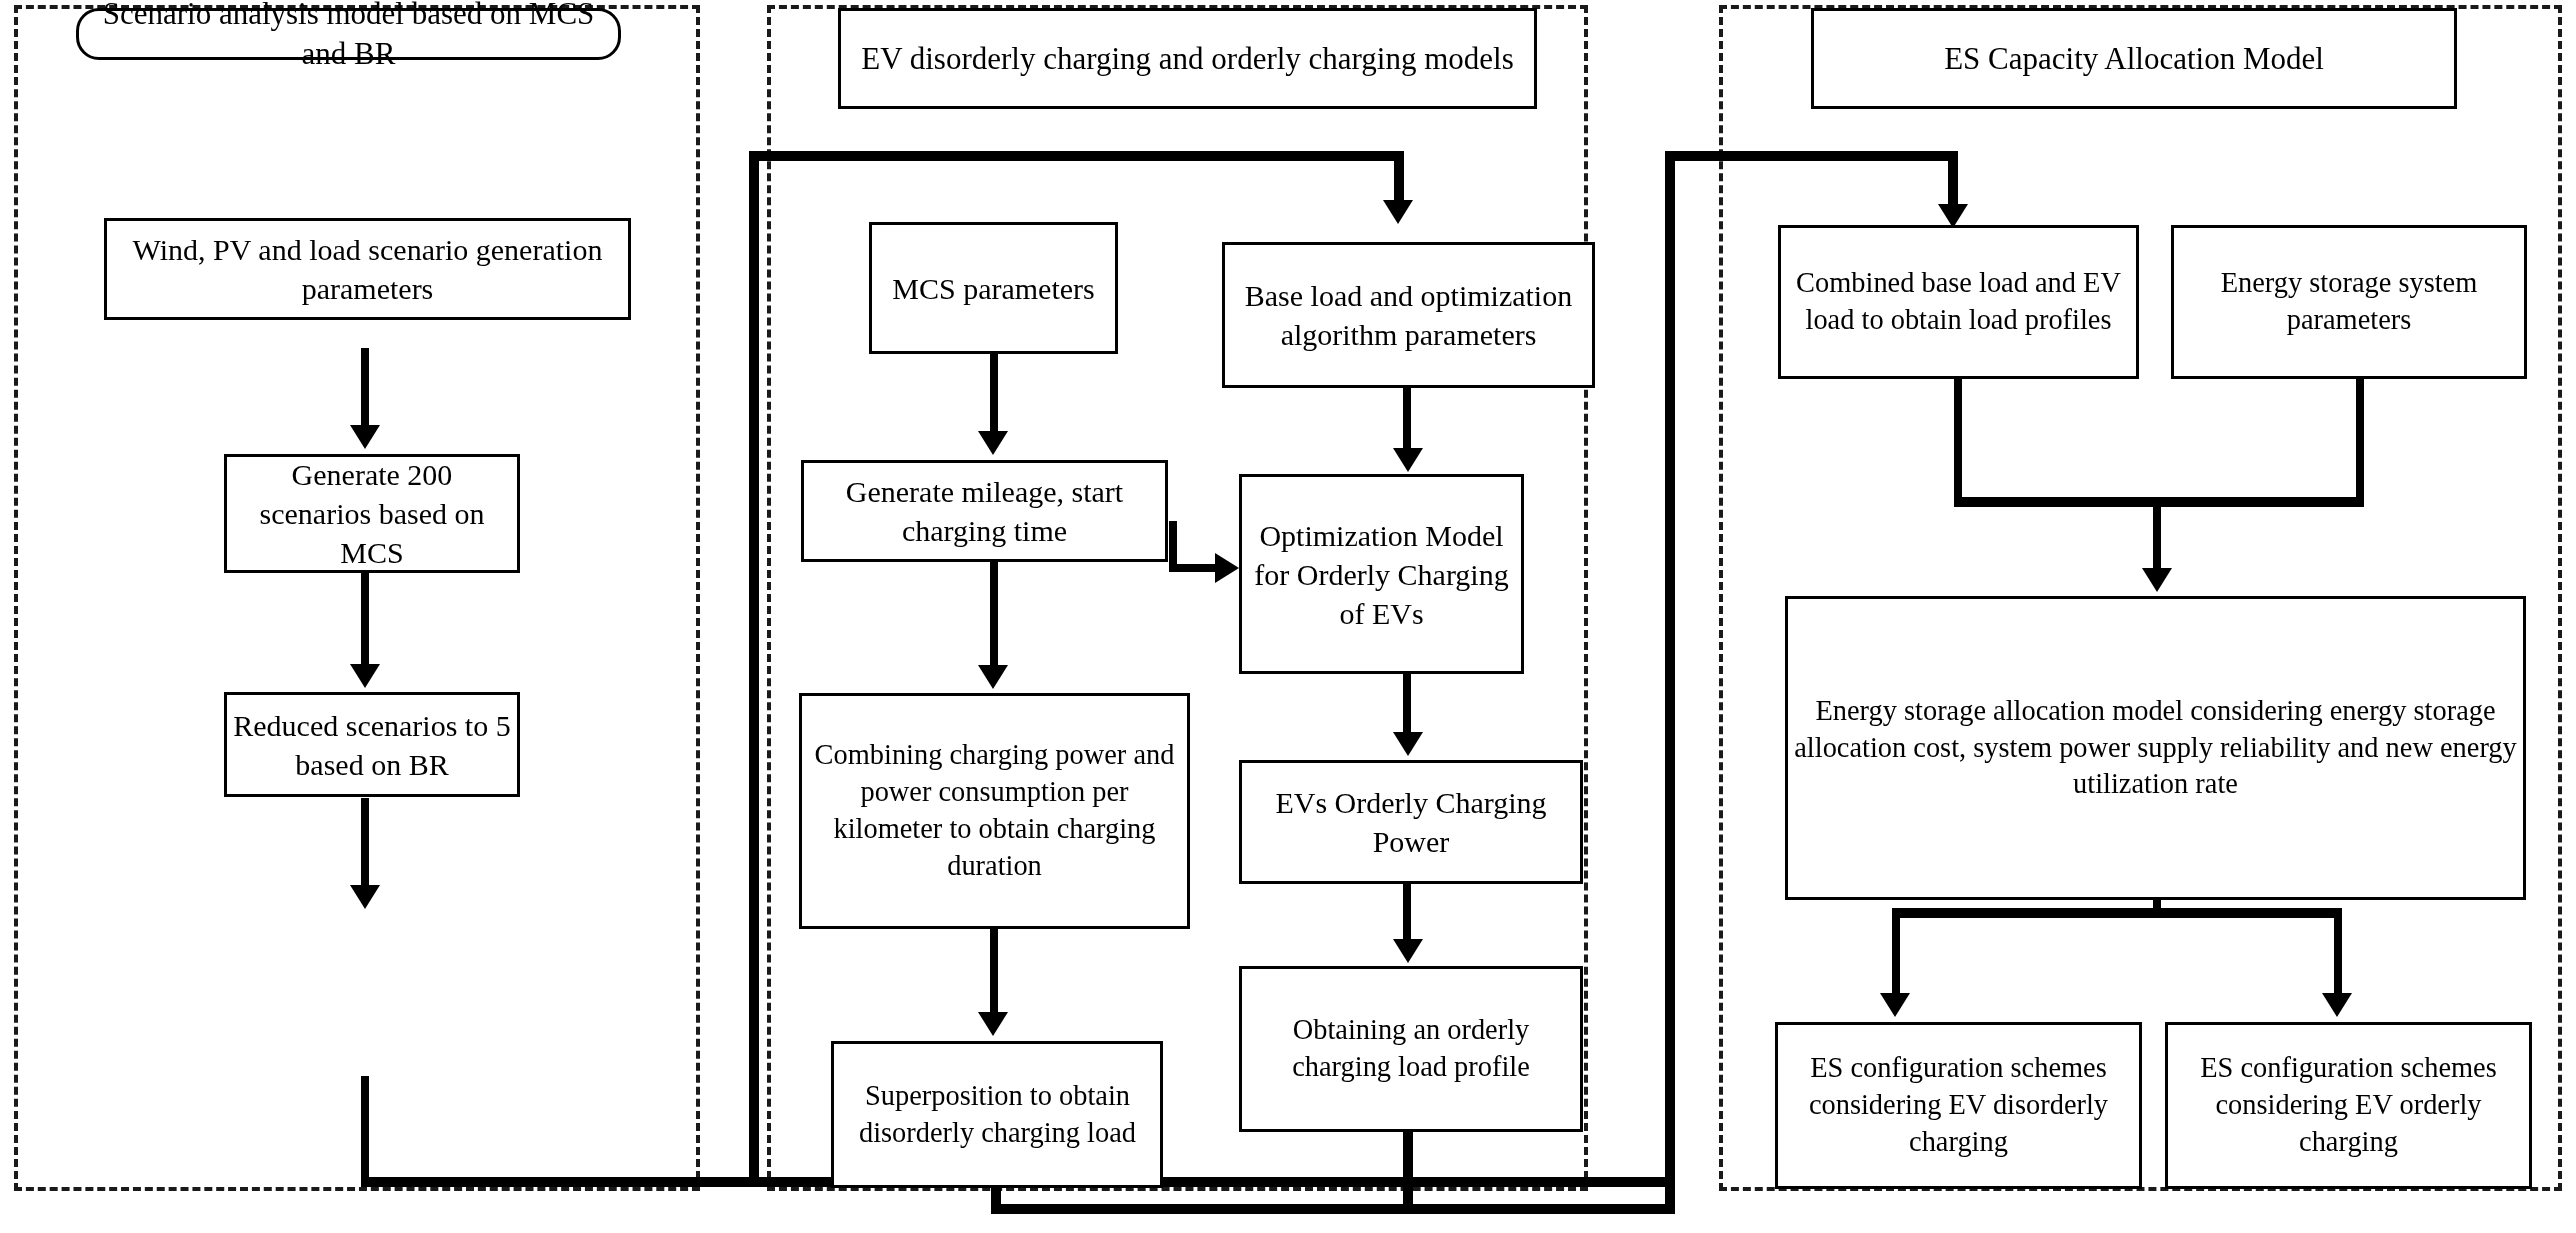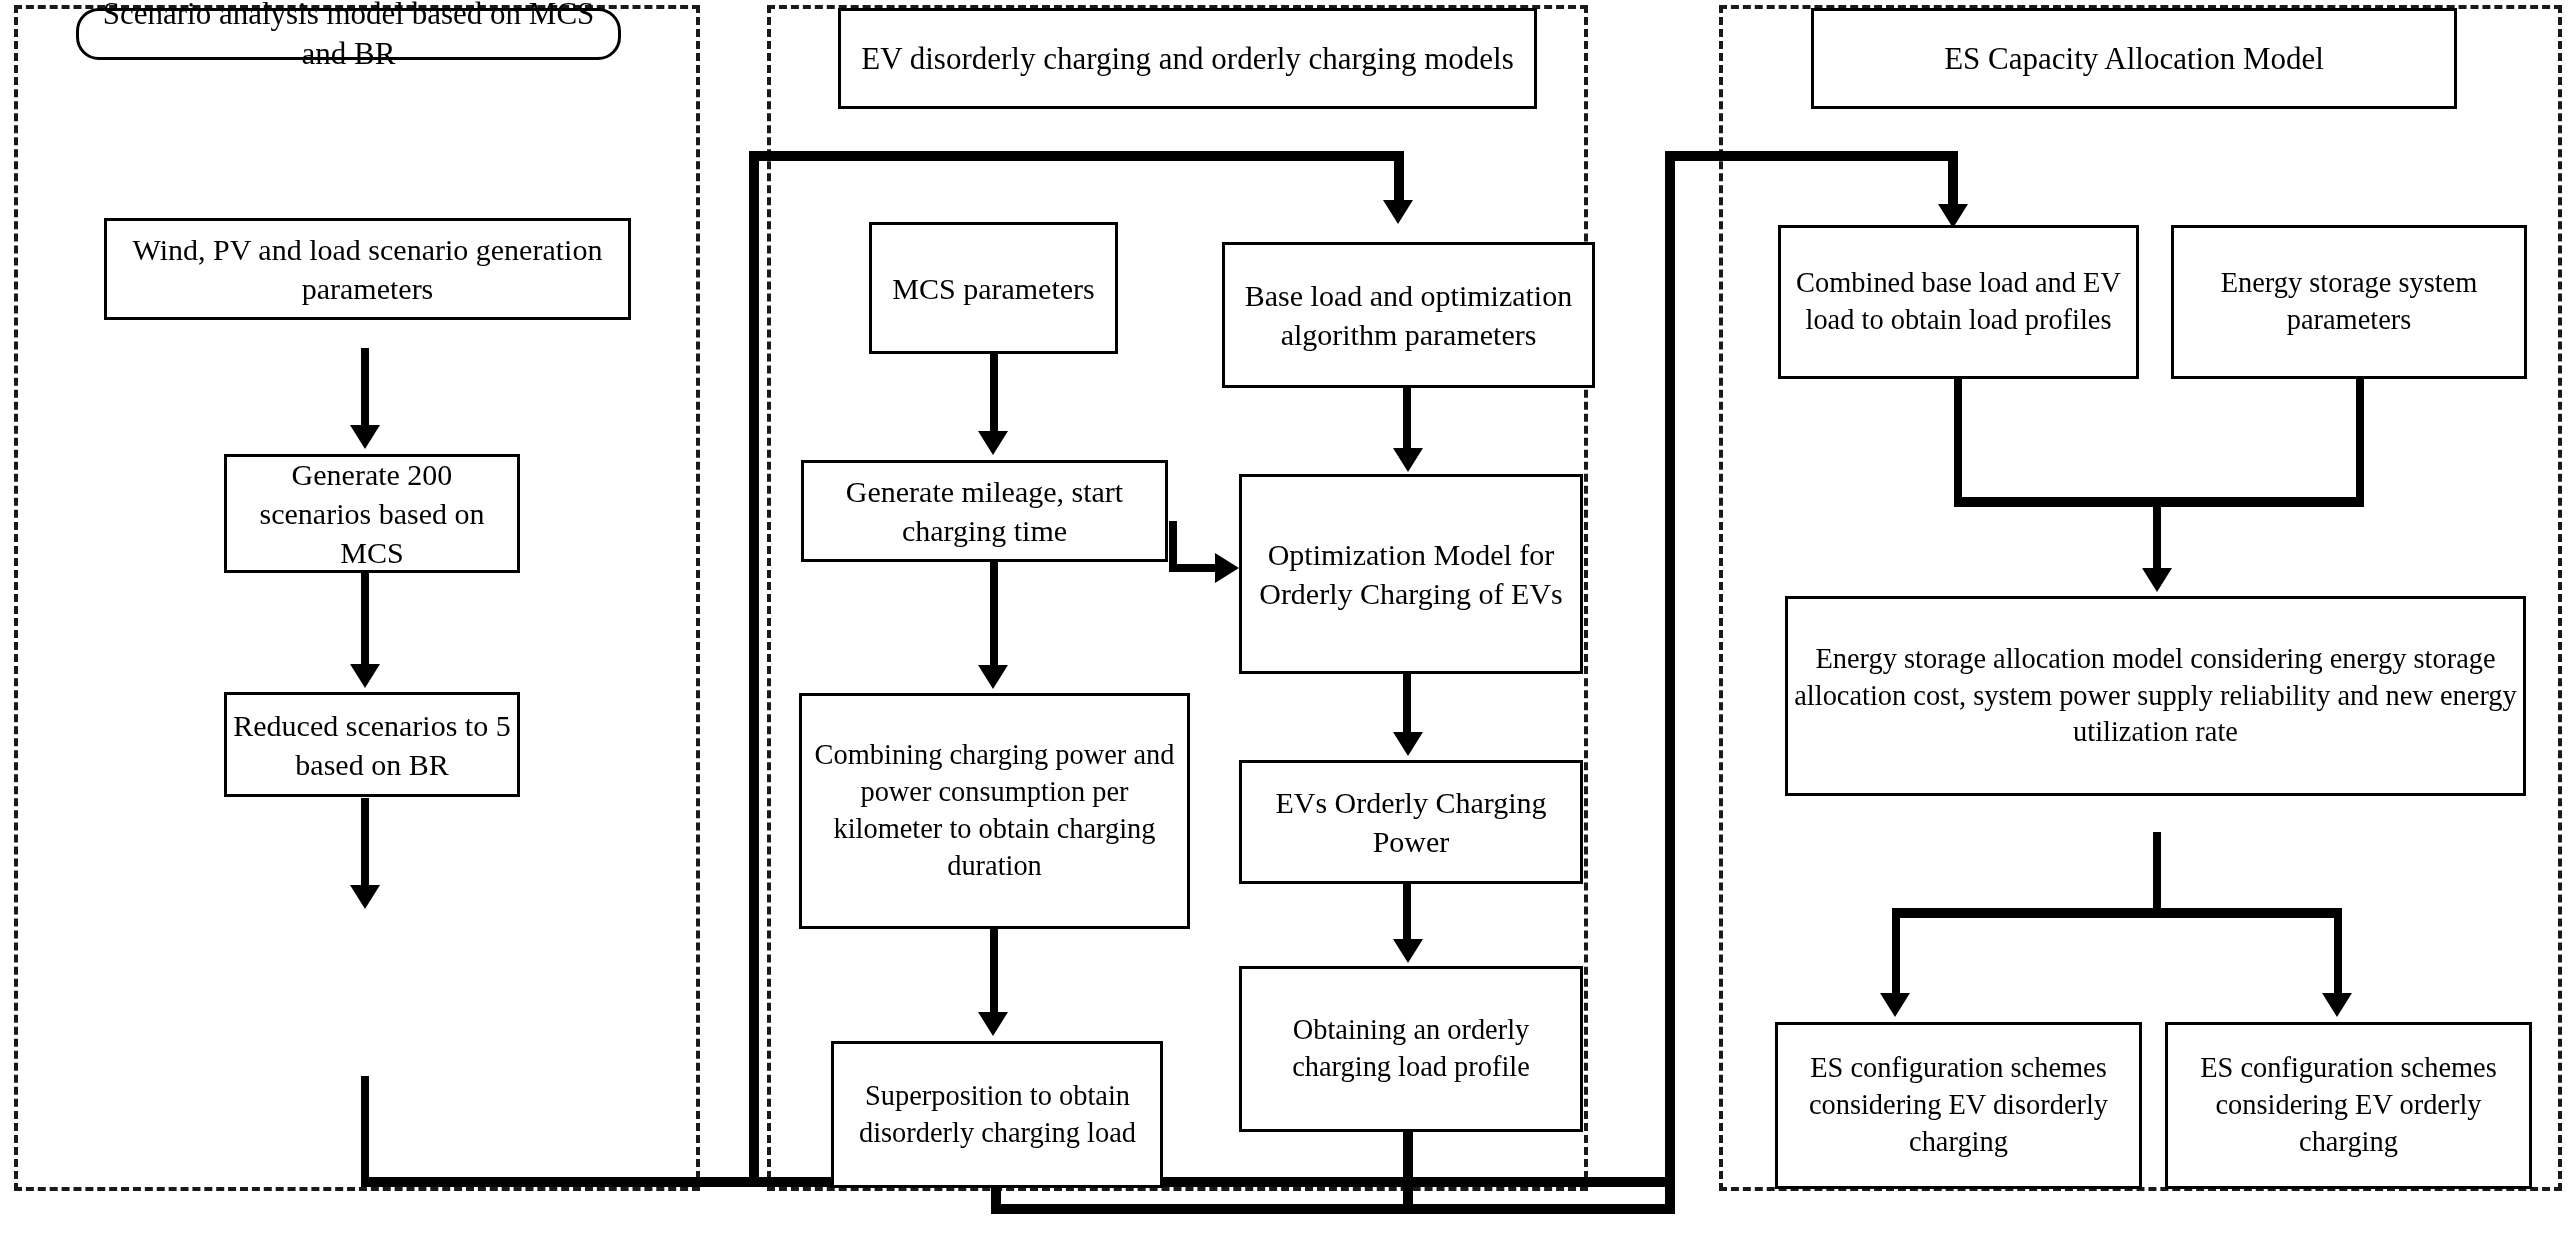--- a/index.html
+++ b/index.html
@@ -112,21 +112,21 @@
   <div class="seg" style="left:990px;top:353px;width:8.3px;height:82px;"></div>
   <div class="arrow" style="left:978px;top:431px;"></div>
 
   <div class="box f50" style="left:801px;top:460px;width:367px;height:102px;">
     <span>Generate mileage, start charging time</span>
   </div>
 
   <div class="seg" style="left:1403px;top:367px;width:8.3px;height:84px;"></div>
   <div class="arrow" style="left:1393px;top:448px;"></div>
 
-  <div class="box f50" style="left:1239px;top:474px;width:344px;height:200px;">
+  <div class="box f50" style="left:1239px;top:474px;width:285px;height:200px;">
     <span>Optimization Model for Orderly Charging of EVs</span>
   </div>
 
   <div class="seg" style="left:1169px;top:521px;width:8.3px;height:51px;"></div>
   <div class="seg" style="left:1169px;top:564px;width:49px;height:8.3px;"></div>
   <div class="arrow right" style="left:1215px;top:553px;"></div>
 
   <div class="seg" style="left:990px;top:562px;width:8.3px;height:107px;"></div>
   <div class="arrow" style="left:978px;top:665px;"></div>
 
@@ -178,21 +178,21 @@
   <div class="box f48" style="left:2171px;top:225px;width:356px;height:154px;">
     <span>Energy storage system parameters</span>
   </div>
 
   <div class="seg" style="left:1954px;top:379px;width:8.3px;height:123px;"></div>
   <div class="seg" style="left:2356px;top:379px;width:8.3px;height:123px;"></div>
   <div class="seg thick" style="left:1954px;top:497px;width:410px;height:9.5px;"></div>
   <div class="seg" style="left:2153px;top:497px;width:8.3px;height:75px;"></div>
   <div class="arrow" style="left:2142px;top:568px;"></div>
 
-  <div class="box f48" style="left:1785px;top:596px;width:741px;height:200px;justify-content:center;">
+  <div class="box f48" style="left:1785px;top:596px;width:741px;height:304px;justify-content:center;">
     <span>Energy storage allocation model considering energy storage allocation cost, system power supply reliability and new energy utilization rate</span>
   </div>
 
   <div class="seg" style="left:2153px;top:832px;width:8.3px;height:83px;"></div>
   <div class="seg thick" style="left:1892px;top:908px;width:450px;height:9.5px;"></div>
   <div class="seg" style="left:1892px;top:908px;width:8.3px;height:89px;"></div>
   <div class="arrow" style="left:1880px;top:993px;"></div>
   <div class="seg" style="left:2334px;top:908px;width:8.3px;height:89px;"></div>
   <div class="arrow" style="left:2322px;top:993px;"></div>
 

